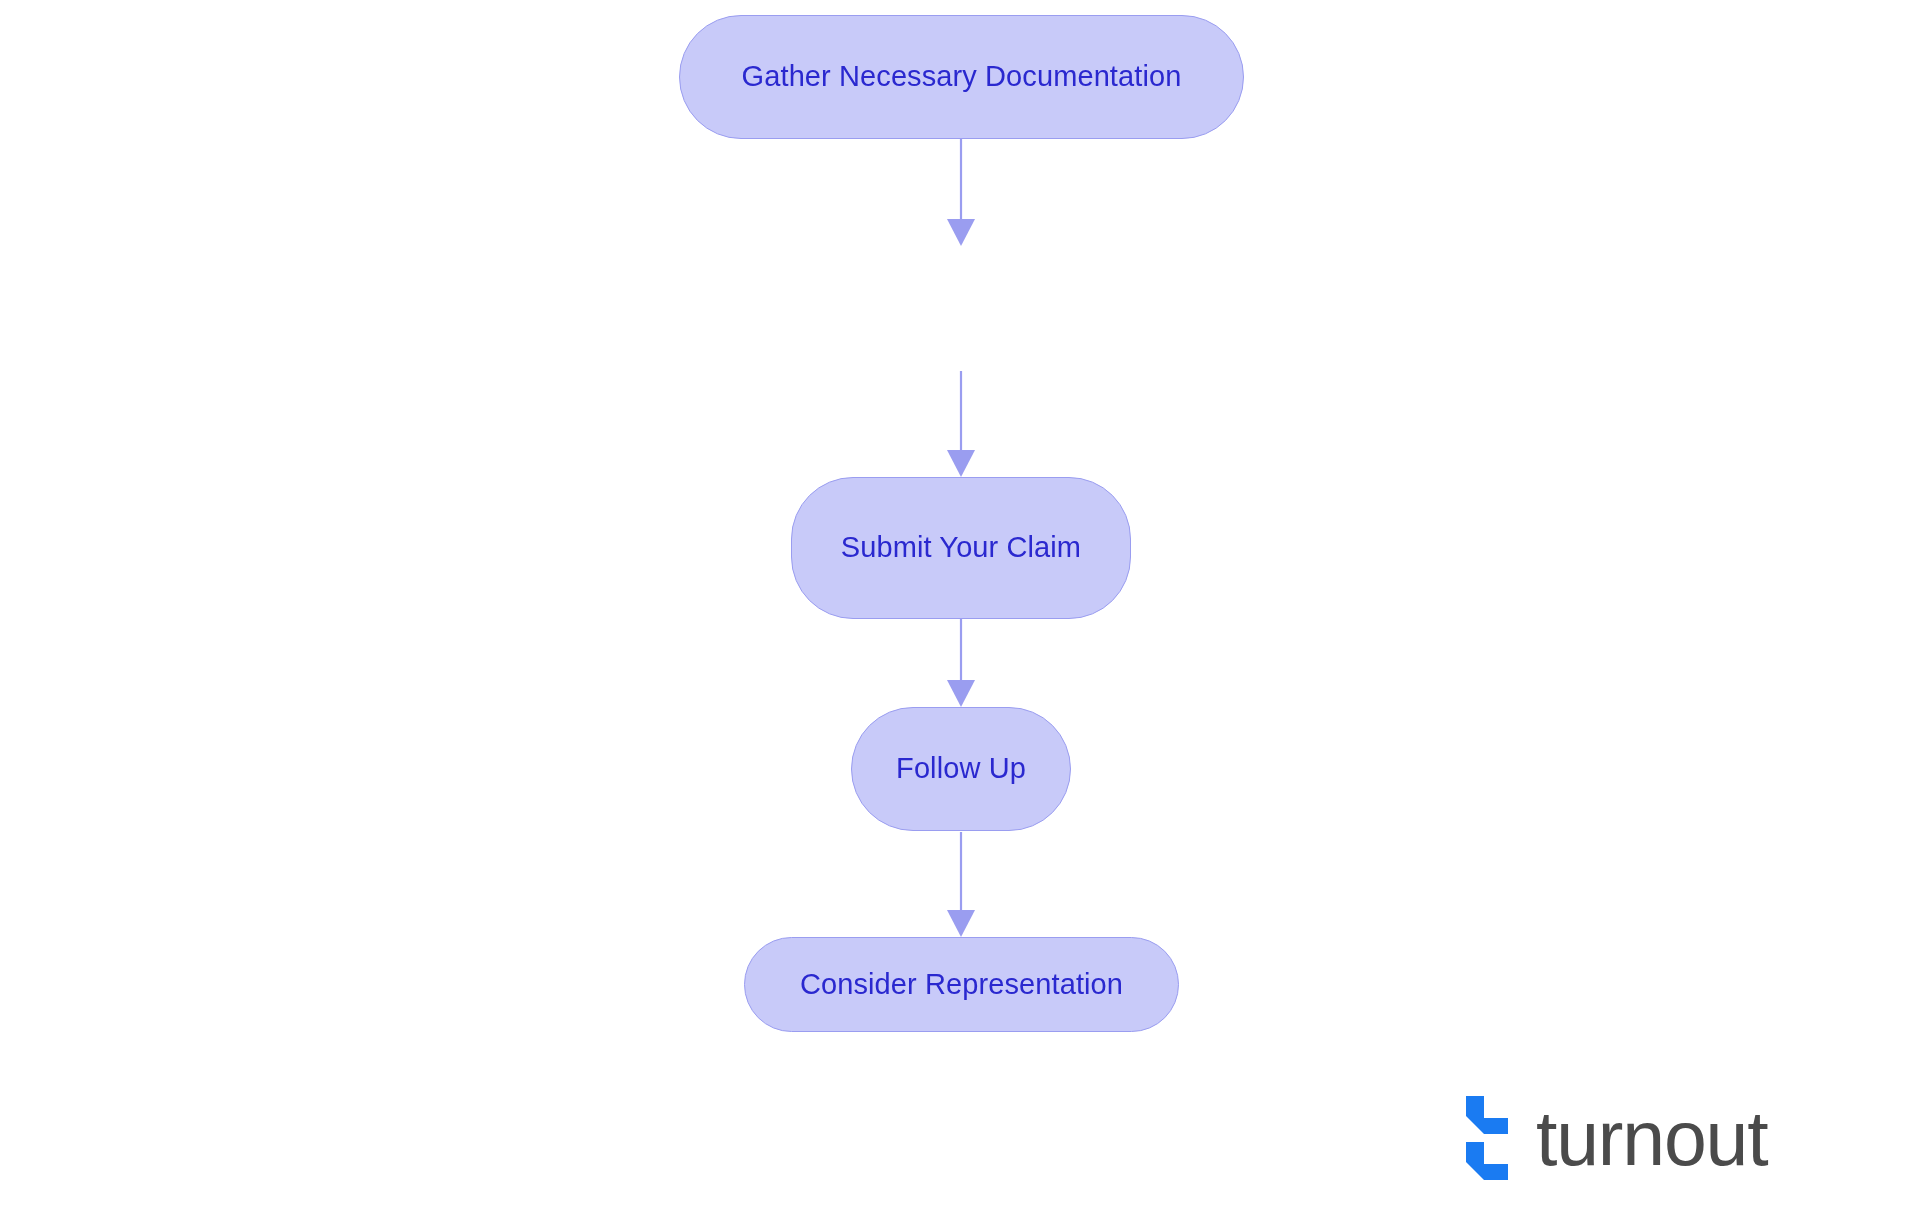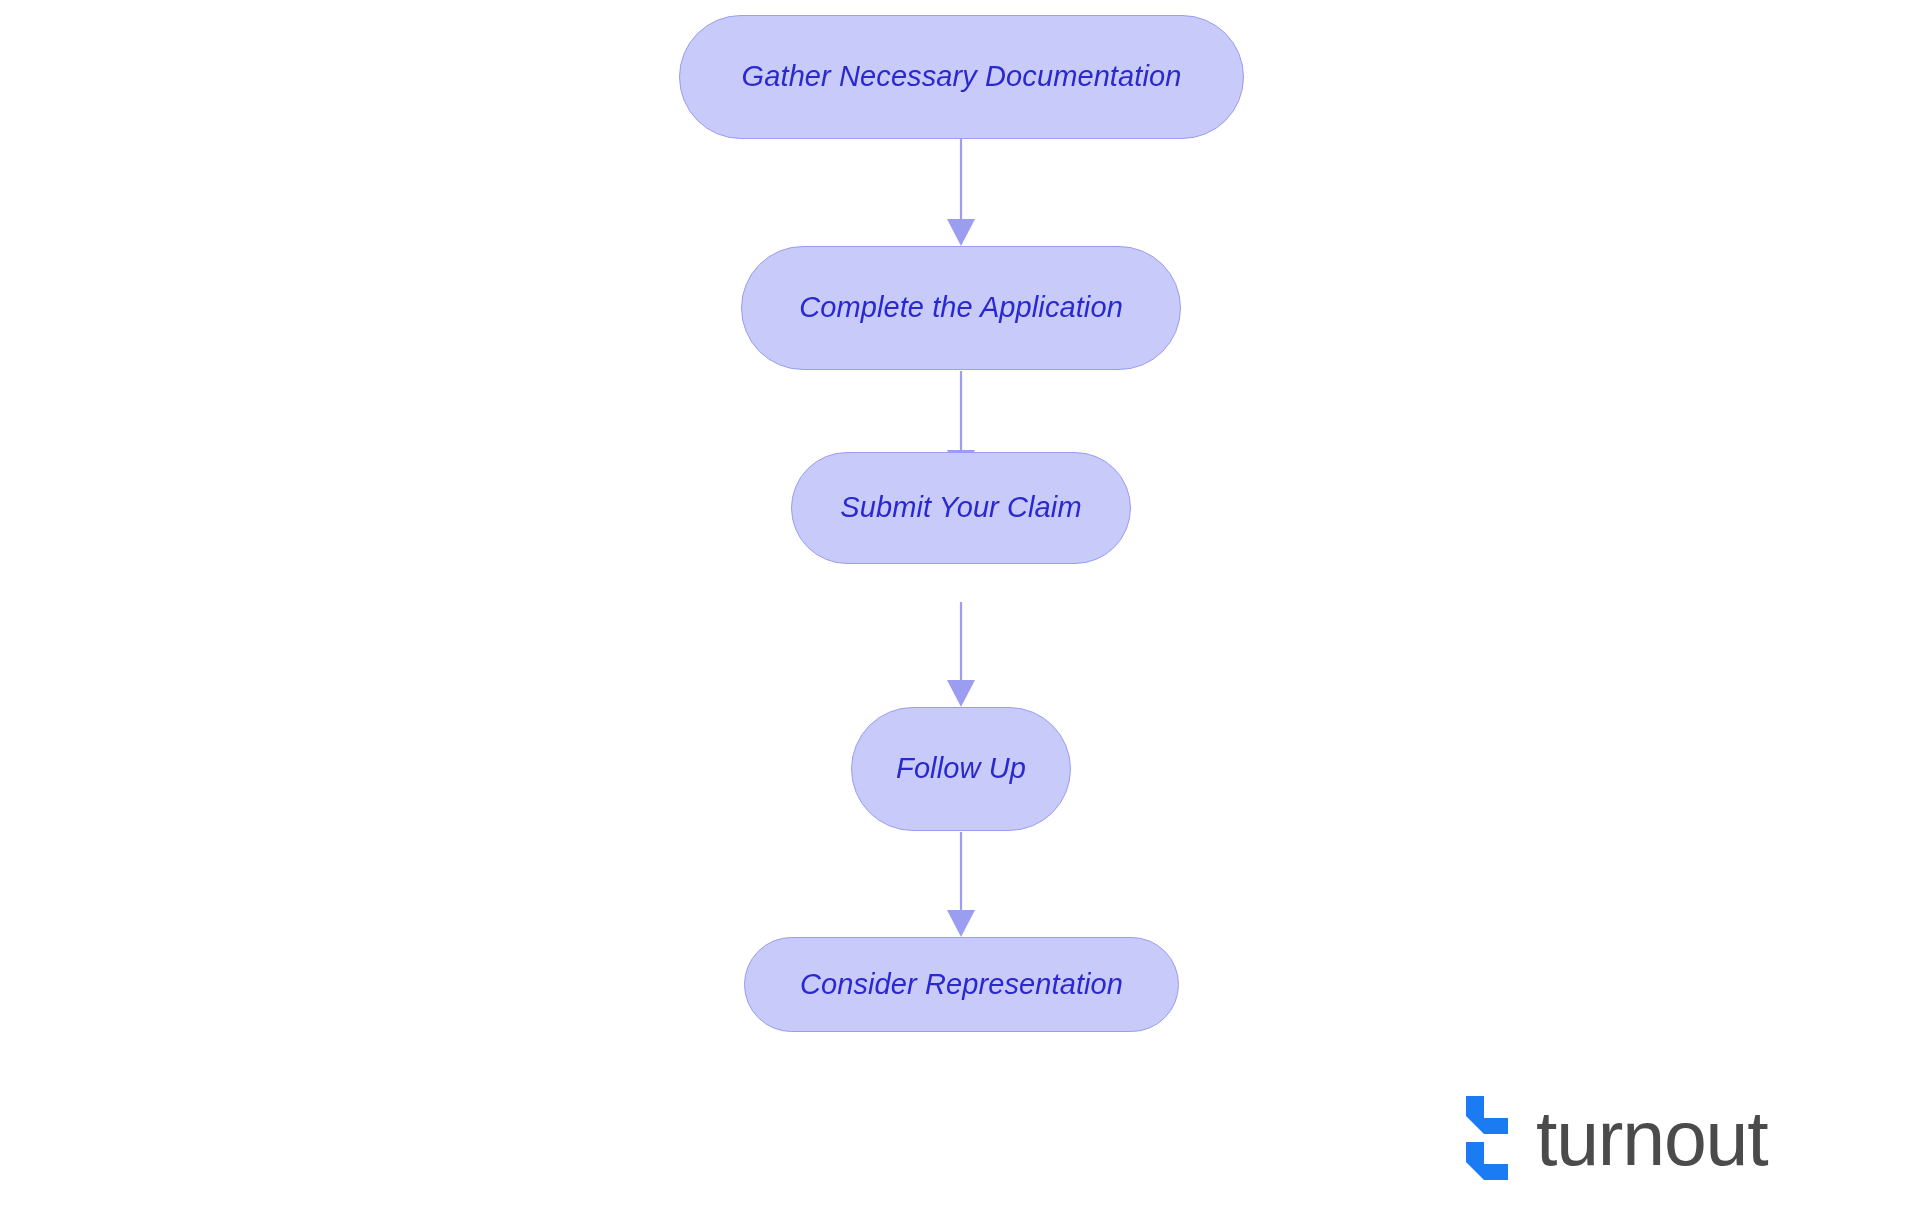--- a/index.html
+++ b/index.html
@@ -45,21 +45,20 @@
     font-weight: 400;
     letter-spacing: 0.1px;
     line-height: 1.1;
     white-space: nowrap;
     user-select: none;
   }
 
   .node-label {
     display: block;
     padding: 0 4px;
-    font-style: italic;
   }
 
   .edge-svg {
     position: absolute;
     top: 0; left: 0;
     width: 1920px;
     height: 1215px;
     overflow: visible;
     pointer-events: none;
   }
@@ -122,25 +121,22 @@
       <g>
         <line class="edge-line" x1="961" y1="832" x2="961" y2="919"></line>
         <polygon class="edge-head" points="961,937 947,910 975,910"></polygon>
       </g>
     </svg>
 
     <div class="node" style="left:679px; top:15px; width:565px; height:124px;">
       <span class="node-label">Gather Necessary Documentation</span>
     </div>
 
-    <div class="node" style="left:741px; top:246px; width:440px; height:124px;">
-      <span class="node-label">Complete the Application</span>
-    </div>
 
-    <div class="node" style="left:791px; top:452px; width:340px; height:112px;">
+    <div class="node" style="left:791px; top:477px; width:340px; height:142px;">
       <span class="node-label">Submit Your Claim</span>
     </div>
 
     <div class="node" style="left:851px; top:707px; width:220px; height:124px;text-align:right;">
       <span class="node-label">Follow Up</span>
     </div>
 
     <div class="node" style="left:744px; top:937px; width:435px; height:95px;">
       <span class="node-label">Consider Representation</span>
     </div>

